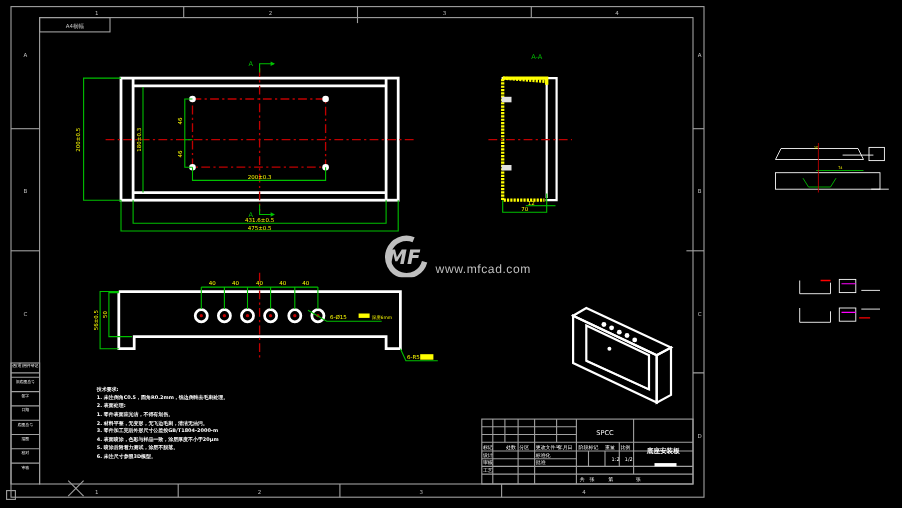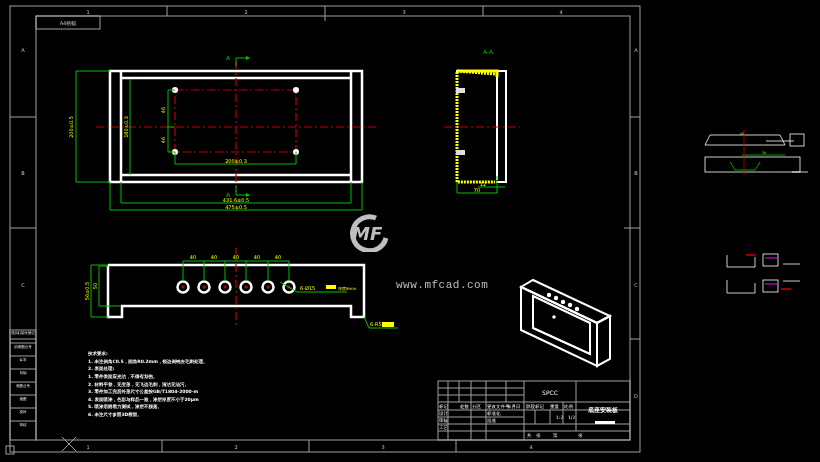--- a/index.html
+++ b/index.html
@@ -1,21 +1,21 @@
 <!DOCTYPE html>
 <html><head>
 <meta charset="utf-8">
 <style>
   html,body{margin:0;padding:0;background:#000;}
   body{width:820px;height:462px;overflow:hidden;position:relative;font-family:"DejaVu Sans",sans-serif;}
   #canvas{position:absolute;left:0;top:0;width:820px;height:462px;}
   svg text{font-family:"DejaVu Sans",sans-serif;}
   .wm{position:absolute;left:346px;top:208px;width:170px;height:48px;pointer-events:none;}
   .wm-cn{position:absolute;left:48px;top:2px;font-size:26px;font-weight:bold;color:#bfbfbf;letter-spacing:4px;font-style:italic;font-family:"DejaVu Sans",sans-serif;}
-  .wm-url{position:absolute;left:50px;top:31px;font-size:11px;color:#bfbfbf;font-family:Liberation Mono, monospace;letter-spacing:0.5px;margin-top:40px;}
+  .wm-url{position:absolute;left:50px;top:31px;font-size:11px;color:#bfbfbf;font-family:Liberation Sans, sans-serif;letter-spacing:0.5px;}
   .wm-logo{position:absolute;left:0;top:4px;width:44px;height:40px;}
 </style>
 </head>
 <body>
 
 <svg id="canvas" viewBox="0 0 820 462" width="820" height="462" xmlns="http://www.w3.org/2000/svg">
 
   <g stroke="#a0a0a0" fill="none" stroke-width="1">
     <rect x="10" y="6" width="630" height="446"></rect>
     <rect x="36" y="16" width="594" height="424"></rect>

